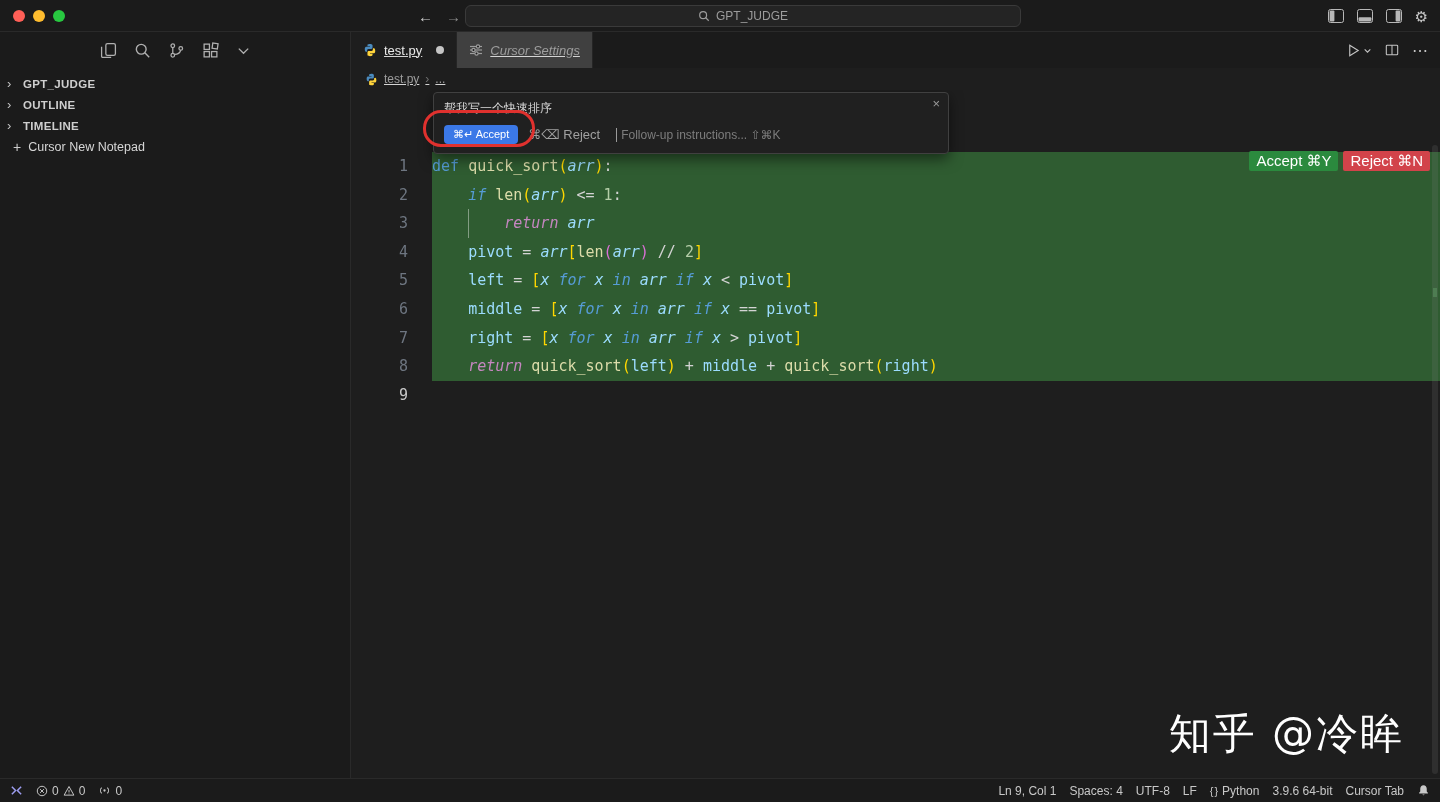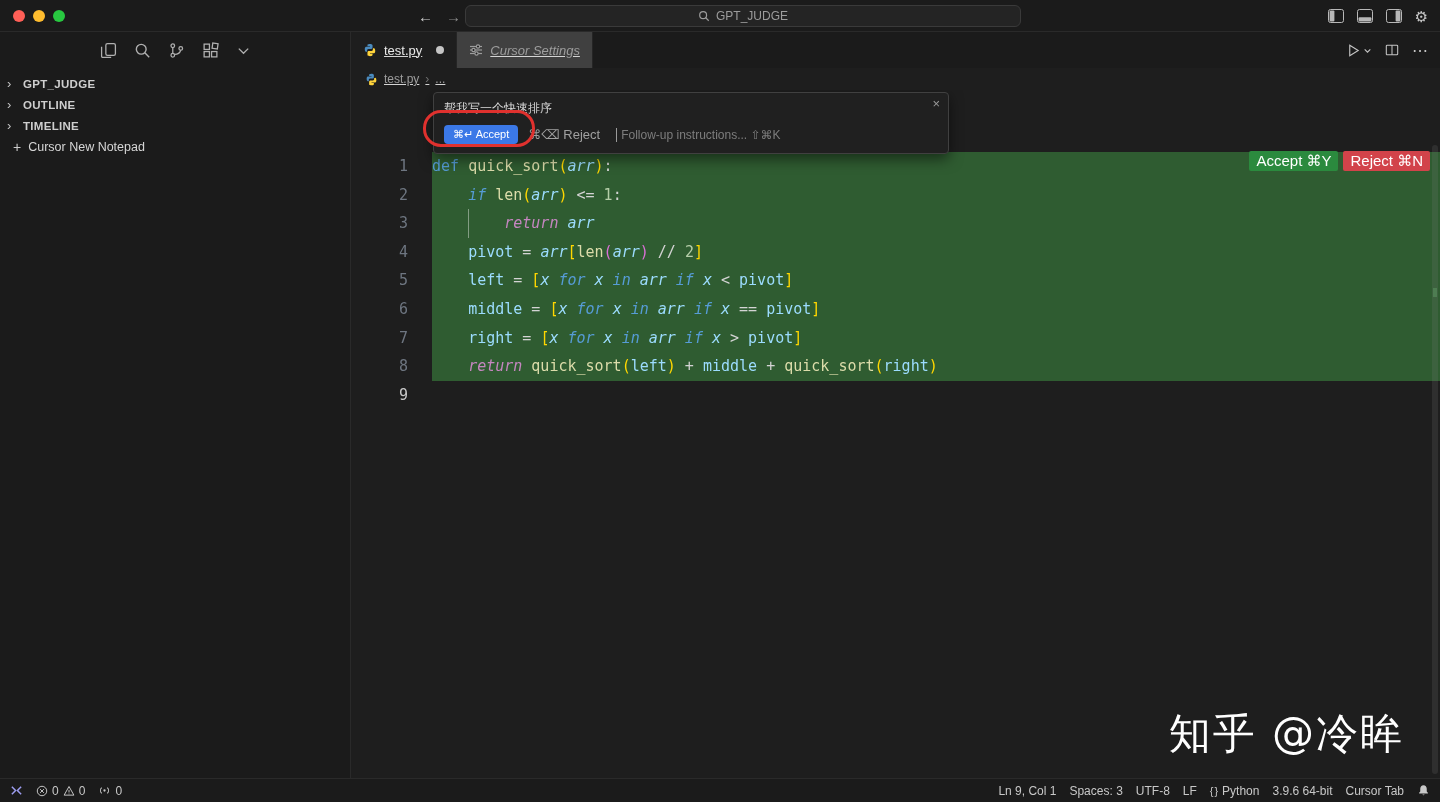--- a/index.html
+++ b/index.html
@@ -374,21 +374,21 @@
       <svg width="13" height="13" viewBox="0 0 16 16" fill="none" stroke="#c8c8c8" stroke-width="1.3">
         <circle cx="8" cy="8" r="1.4" fill="#c8c8c8" stroke="none"></circle>
         <path d="M4.5 11.5a5 5 0 0 1 0-7"></path>
           <path d="M11.5 4.5a5 5 0 0 1 0 7"></path>
       </svg>
       <span>0</span>
     </span>
   </div>
   <div class="status-right">
     <span class="sitem">Ln 9, Col 1</span>
-    <span class="sitem">Spaces: 3</span>
+    <span class="sitem">Spaces: 4</span>
     <span class="sitem">UTF-8</span>
     <span class="sitem">LF</span>
     <span class="sitem">
       <span style="font-size:11px;">{ }</span>
       <span>Python</span>
     </span>
     <span class="sitem">3.9.6 64-bit</span>
     <span class="sitem">Cursor Tab</span>
     <span class="sitem">
       <svg width="13" height="13" viewBox="0 0 16 16" fill="#c8c8c8">

